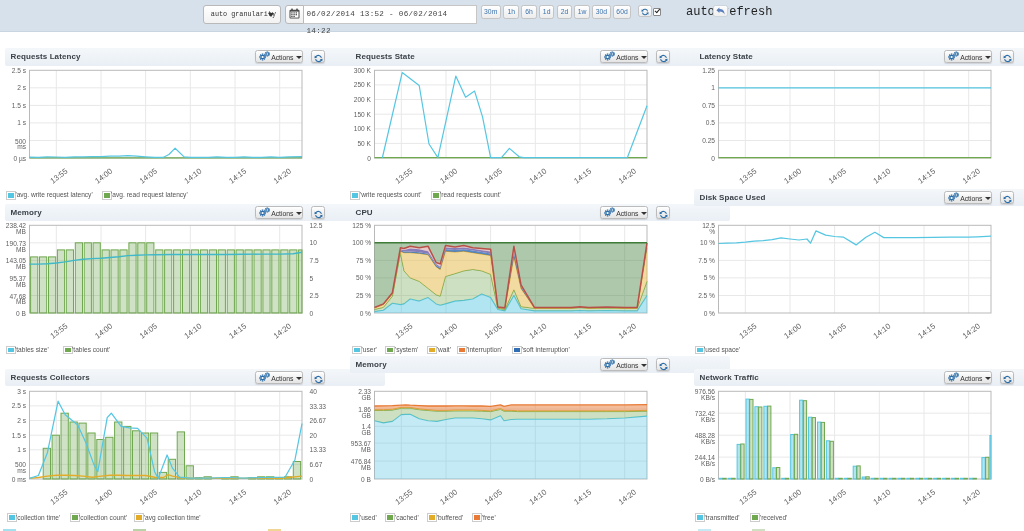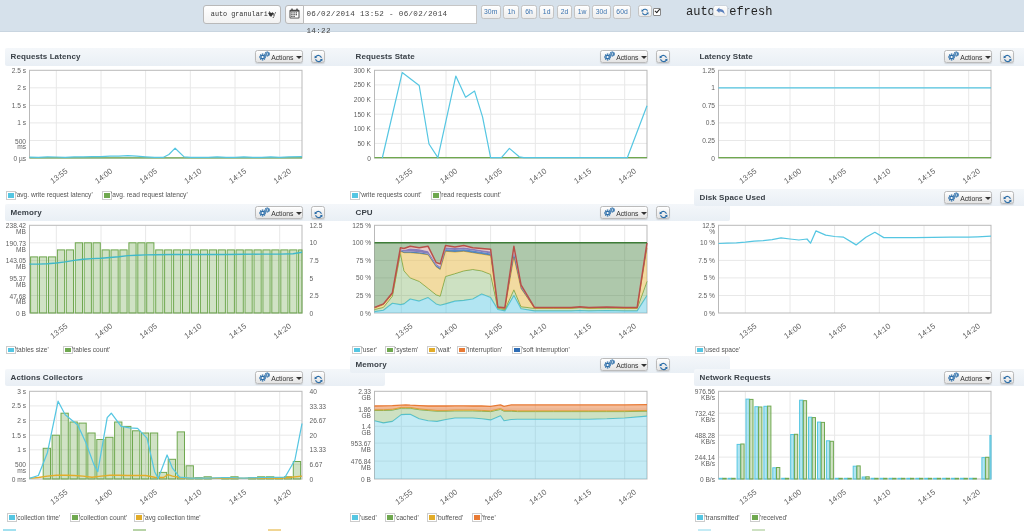--- a/index.html
+++ b/index.html
@@ -563,21 +563,21 @@
       </svg></div>
     <div class="lit" style="left:0.5px;top:345.6px">
       <span class="sw">
         <div class="swi" style="background:#55c6e2"></div>
       </span>
       <span class="lt">'used space'</span>
     </div>
   </div>
 <div class="panel" style="left:5px;top:0">
     <div class="hd" style="top:369.3px">
-      <span class="ttl">Actions Collectors</span>
+      <span class="ttl">Requests Collectors</span>
       <span class="abtn"><svg width="11" height="10" viewBox="0 0 11 10" style="vertical-align:-1px">
           <circle cx="3.6" cy="6.0" r="2.34" fill="#2b6da8"></circle>
           <line x1="5.85" y1="6.00" x2="7.00" y2="6.00" stroke="#2b6da8" stroke-width="1.5"></line>
           <line x1="5.19" y1="7.59" x2="6.00" y2="8.40" stroke="#2b6da8" stroke-width="1.5"></line>
           <line x1="3.60" y1="8.25" x2="3.60" y2="9.40" stroke="#2b6da8" stroke-width="1.5"></line>
           <line x1="2.01" y1="7.59" x2="1.20" y2="8.40" stroke="#2b6da8" stroke-width="1.5"></line>
           <line x1="1.35" y1="6.00" x2="0.20" y2="6.00" stroke="#2b6da8" stroke-width="1.5"></line>
           <line x1="2.01" y1="4.41" x2="1.20" y2="3.60" stroke="#2b6da8" stroke-width="1.5"></line>
           <line x1="3.60" y1="3.75" x2="3.60" y2="2.60" stroke="#2b6da8" stroke-width="1.5"></line>
           <line x1="5.19" y1="4.41" x2="6.00" y2="3.60" stroke="#2b6da8" stroke-width="1.5"></line>
@@ -769,21 +769,21 @@
     </div>
     <div class="lit" style="left:122.3px;top:513.3px">
       <span class="sw">
         <div class="swi" style="background:#e87a35"></div>
       </span>
       <span class="lt">'free'</span>
     </div>
   </div>
 <div class="panel" style="left:694px;top:0">
     <div class="hd" style="top:369.3px">
-      <span class="ttl">Network Requests</span>
+      <span class="ttl">Network Traffic</span>
       <span class="abtn"><svg width="11" height="10" viewBox="0 0 11 10" style="vertical-align:-1px">
           <circle cx="3.6" cy="6.0" r="2.34" fill="#2b6da8"></circle>
           <line x1="5.85" y1="6.00" x2="7.00" y2="6.00" stroke="#2b6da8" stroke-width="1.5"></line>
           <line x1="5.19" y1="7.59" x2="6.00" y2="8.40" stroke="#2b6da8" stroke-width="1.5"></line>
           <line x1="3.60" y1="8.25" x2="3.60" y2="9.40" stroke="#2b6da8" stroke-width="1.5"></line>
           <line x1="2.01" y1="7.59" x2="1.20" y2="8.40" stroke="#2b6da8" stroke-width="1.5"></line>
           <line x1="1.35" y1="6.00" x2="0.20" y2="6.00" stroke="#2b6da8" stroke-width="1.5"></line>
           <line x1="2.01" y1="4.41" x2="1.20" y2="3.60" stroke="#2b6da8" stroke-width="1.5"></line>
           <line x1="3.60" y1="3.75" x2="3.60" y2="2.60" stroke="#2b6da8" stroke-width="1.5"></line>
           <line x1="5.19" y1="4.41" x2="6.00" y2="3.60" stroke="#2b6da8" stroke-width="1.5"></line>

